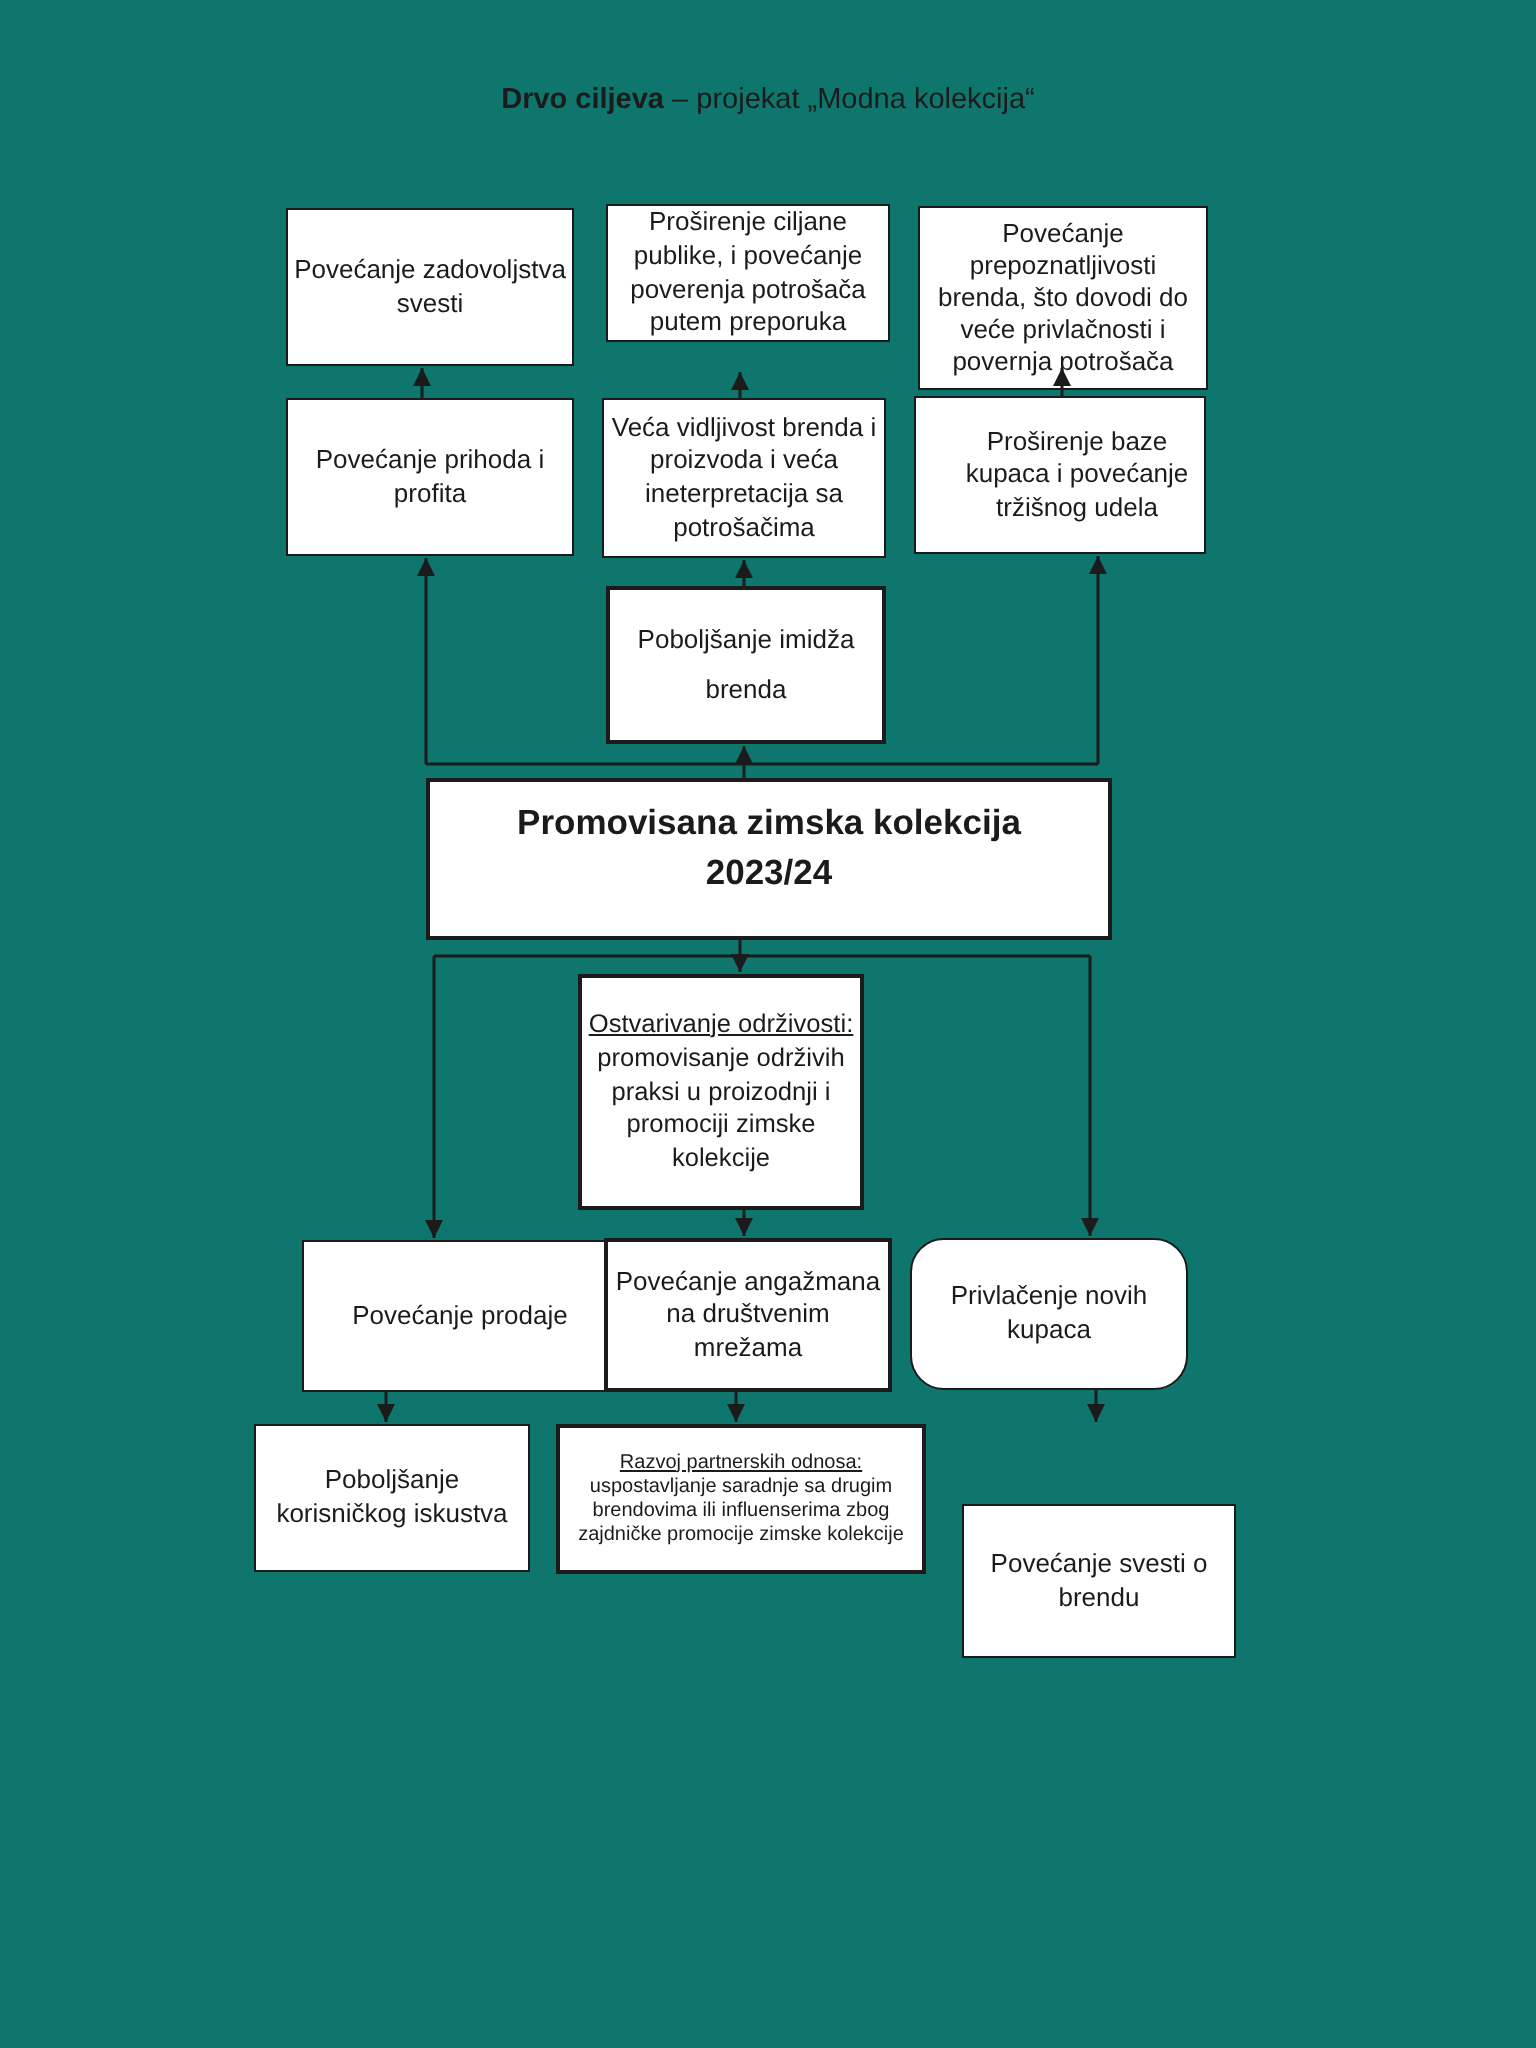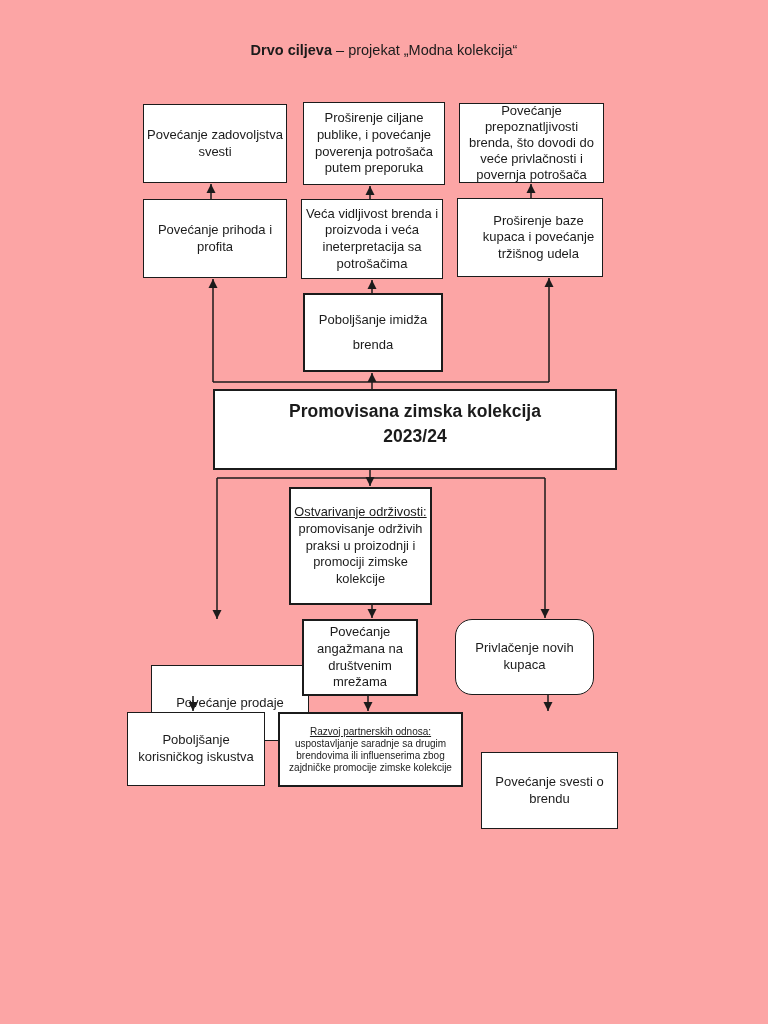--- a/index.html
+++ b/index.html
@@ -1,43 +1,43 @@
 <!DOCTYPE html>
 <html><head>
 <meta charset="utf-8">
 <style>
   html,body{margin:0;padding:0;background:#ffffff;}
   .page{
-    position:relative;width:768px;height:1024px;background:#fca5a5;
+    position:relative;width:768px;height:1024px;background:#0f766e;
     font-family:"Liberation Sans",sans-serif;color:#1b1b1b;overflow:hidden;
   }
   .title{
     position:absolute;top:42px;left:0;width:768px;text-align:center;
     font-size:14.5px;color:#1b1b1b;
   }
   .title .b{font-weight:700;}
   .box{
     position:absolute;box-sizing:border-box;border:1px solid #1b1b1b;background:#ffffff;
     display:flex;flex-direction:column;align-items:center;justify-content:center;
     text-align:center;font-size:13px;line-height:1.28;padding:2px 3px;z-index:2;
   }
   .thick{border-width:2px;}
   .u{text-decoration:underline;}
   #a1{left:143px;top:104px;width:144px;height:79px;}
-  #a2{left:303px;top:102px;width:142px;height:83px;}
-  #a3{left:459px;top:103px;width:145px;height:80px;line-height:1.22;}
+  #a2{left:303px;top:102px;width:142px;height:69px;}
+  #a3{left:459px;top:103px;width:145px;height:92px;line-height:1.22;}
   #b1{left:143px;top:199px;width:144px;height:79px;text-align:center;}
   #b2{left:301px;top:199px;width:142px;height:80px;}
   #b3{left:457px;top:198px;width:146px;height:79px;padding-left:20px;}
   #c {left:303px;top:293px;width:140px;height:79px;line-height:1.9;}
-  #d {left:213px;top:389px;width:404px;height:81px;justify-content:flex-start;
+  #d {left:213px;top:389px;width:343px;height:81px;justify-content:flex-start;
       padding-top:8px;font-weight:700;font-size:17.5px;line-height:1.45;}
   #e {left:289px;top:487px;width:143px;height:118px;font-size:12.8px;line-height:1.32;}
-  #f1{left:151px;top:620px;width:158px;height:76px;margin-top:45px;}
-  #f2{left:302px;top:619px;width:116px;height:77px;}
+  #f1{left:151px;top:620px;width:158px;height:76px;}
+  #f2{left:302px;top:619px;width:144px;height:77px;}
   #f3{left:455px;top:619px;width:139px;height:76px;border-radius:17px;}
   #g1{left:127px;top:712px;width:138px;height:74px;}
   #g2{left:278px;top:712px;width:185px;height:75px;font-size:10px;line-height:1.2;}
   #g3{left:481px;top:752px;width:137px;height:77px;}
   .connectors{position:absolute;left:0;top:0;z-index:3;pointer-events:none;}
 </style>
 </head>
 <body>
 
 <div class="page">

